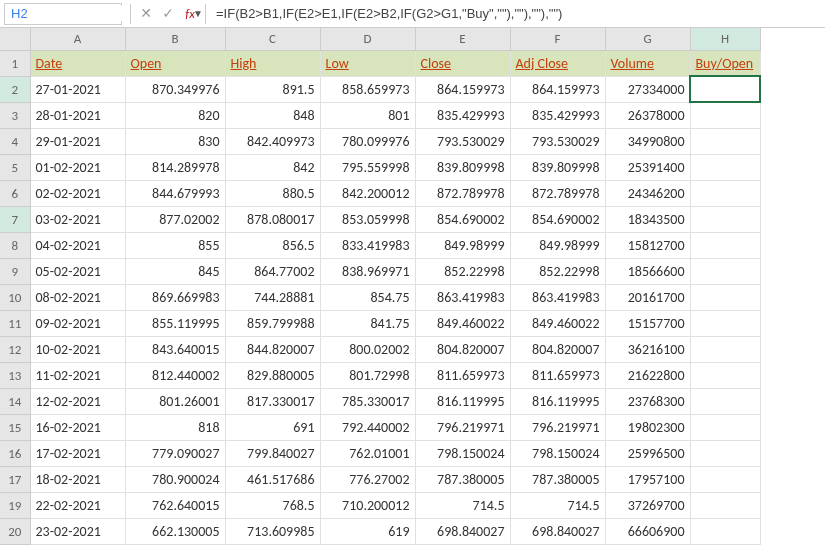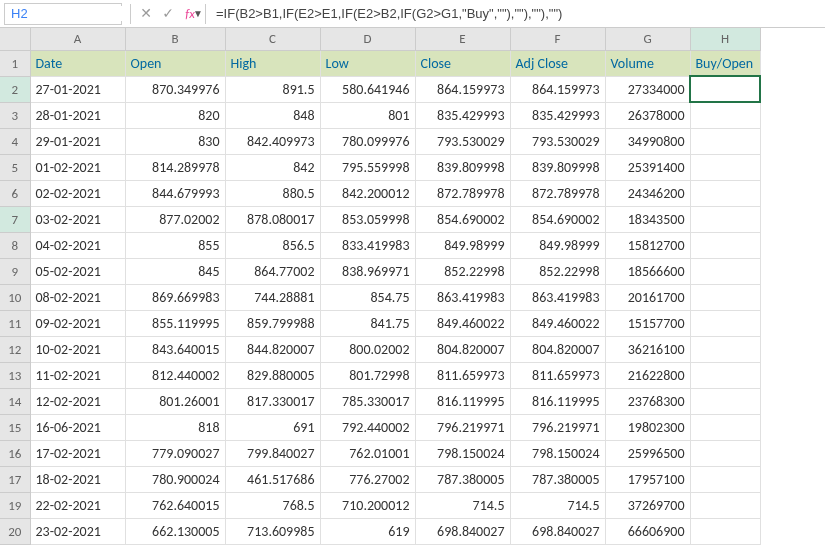--- a/index.html
+++ b/index.html
@@ -4,30 +4,30 @@
   <style>
     * { box-sizing: border-box; margin: 0; padding: 0; }
     body { font-family: Calibri, Arial, sans-serif; font-size: 14px; color: #333; background: #fff; width: 825px; height: 551px; overflow: hidden; }
 
     .formula-bar { display: flex; align-items: center; height: 28px; border-bottom: 1px solid #ccc; background: #fff; }
     .name-box { display: flex; align-items: center; width: 118px; height: 22px; margin: 3px 4px; border: 1px solid #ccc; background: #fff; }
     .name-box-input { flex: 1; padding: 0 6px; font-size: 13px; color: #3b82f6; border: none; outline: none; }
     .name-box-arrow { width: 16px; text-align: center; color: #555; font-size: 10px; }
     .fb-sep { width: 1px; height: 20px; background: #ccc; margin: 0 4px; }
     .fb-btn { width: 22px; height: 22px; display: flex; align-items: center; justify-content: center; color: #9a9a9a; }
-    .fx { font-style: italic; color: #ec4899; font-size: 13px; }
+    .fx { font-style: italic; color: #b91c1c; font-size: 13px; }
     .formula-input { flex: 1; padding: 0 6px; font-size: 13px; color: #444; border: none; outline: none; white-space: nowrap; overflow: hidden; }
 
     .grid-wrap { position: relative; }
     table { border-collapse: collapse; table-layout: fixed; }
     .corner { width: 30px; height: 22px; background: #e6e6e6; border: 1px solid #ccc; border-top: none; border-left: none; }
     th.col-h { background: #e6e6e6; border: 1px solid #ccc; border-top: none; height: 22px; text-align: center; font-weight: normal; color: #666; font-size: 13px; }
     th.row-h { background: #e6e6e6; border: 1px solid #ccc; border-left: none; text-align: center; font-weight: normal; color: #666; font-size: 13px; width: 30px; }
     td { border: 1px solid #e0e0e0; height: 26px; padding: 0 5px; font-size: 14px; color: #333; white-space: nowrap; overflow: hidden; }
-    tr.header-row td { background: #d8e4bc; color: #0369a1; }
+    tr.header-row td { background: #d8e4bc; color: #c2410c; text-decoration: underline; }
     td.al-l { text-align: left; }
     td.al-r { text-align: right; }
     td.sel { outline: 2px solid #227447; outline-offset: -1px; background: #fff; }
 
     .cA{width:95px}.cB{width:100px}.cC{width:95px}.cD{width:95px}.cE{width:95px}.cF{width:95px}.cG{width:85px}.cH{width:70px}
     th.col-h.active-col{background:#d2e9df;}
     th.row-h.active-row{background:#d2e9df;}
     th.row-h.hover-row{background:#d2e9df;}
   </style>
 </head>
@@ -70,21 +70,21 @@
     <td class="al-l">Adj Close</td>
     <td class="al-l">Volume</td>
     <td class="al-l">Buy/Open</td>
   </tr>
 
   <tr>
           <th class="row-h active-row">2</th>
           <td class="al-l">27-01-2021</td>
           <td class="al-r">870.349976</td>
           <td class="al-r">891.5</td>
-          <td class="al-r">580.641946</td>
+          <td class="al-r">858.659973</td>
           <td class="al-r">864.159973</td>
           <td class="al-r">864.159973</td>
           <td class="al-r">27334000</td>
           <td class="al-r sel"></td>
         </tr>
   <tr>
           <th class="row-h">3</th>
           <td class="al-l">28-01-2021</td>
           <td class="al-r">820</td>
           <td class="al-r">848</td>
@@ -210,21 +210,21 @@
           <td class="al-r">801.26001</td>
           <td class="al-r">817.330017</td>
           <td class="al-r">785.330017</td>
           <td class="al-r">816.119995</td>
           <td class="al-r">816.119995</td>
           <td class="al-r">23768300</td>
           <td class="al-r"></td>
         </tr>
   <tr>
           <th class="row-h">15</th>
-          <td class="al-l">16-06-2021</td>
+          <td class="al-l">16-02-2021</td>
           <td class="al-r">818</td>
           <td class="al-r">691</td>
           <td class="al-r">792.440002</td>
           <td class="al-r">796.219971</td>
           <td class="al-r">796.219971</td>
           <td class="al-r">19802300</td>
           <td class="al-r"></td>
         </tr>
   <tr>
           <th class="row-h">16</th>

